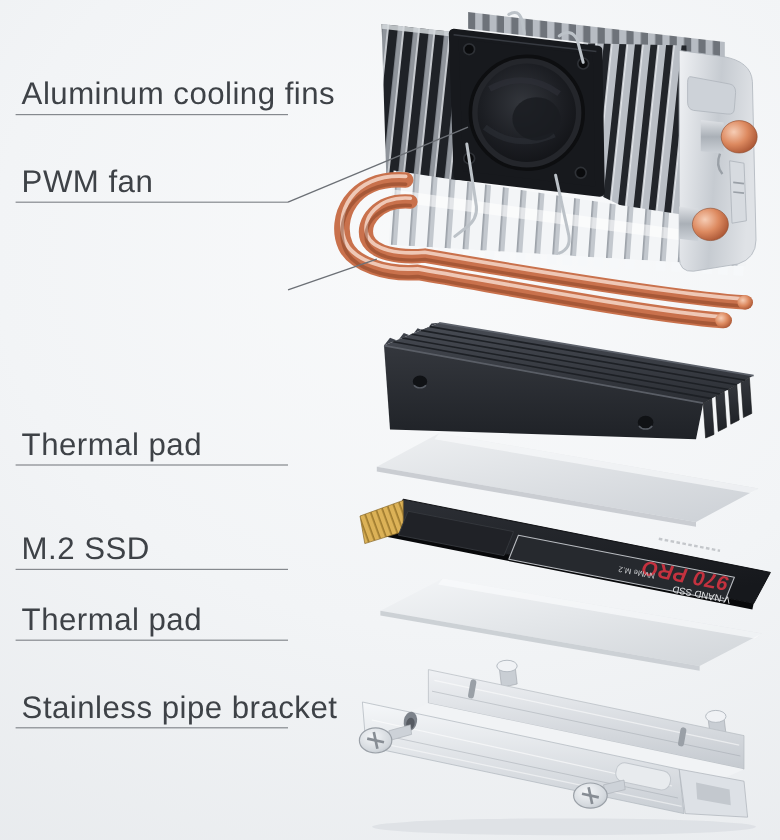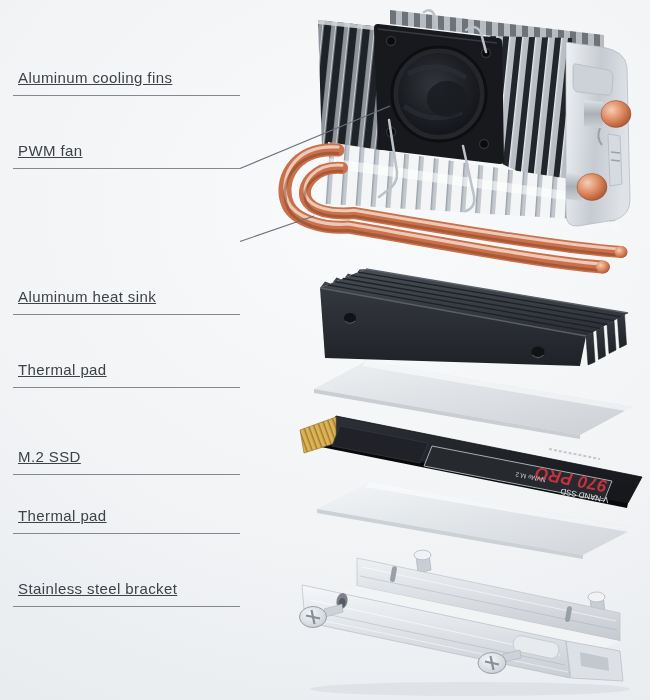--- a/index.html
+++ b/index.html
@@ -5,21 +5,21 @@
   html,body{margin:0;padding:0;background:#e8eaed;}
   .stage{
     position:relative;width:650px;height:700px;overflow:hidden;
     background:radial-gradient(130% 100% at 58% 30%, #f9fafb 0%, #f2f4f6 45%, #e4e7ea 100%);
     font-family:"Liberation Sans","DejaVu Sans",sans-serif;
   }
   .scene{position:absolute;inset:0;width:650px;height:700px;display:block;}
   .label-row{position:absolute;left:13px;width:227px;height:36px;}
   .label-text{
     position:absolute;left:5px;bottom:7px;
-    font-size:15px;line-height:22px;color:#3e4247;letter-spacing:.4px;white-space:nowrap;text-decoration:underline;
+    font-size:26px;line-height:22px;color:#3e4247;letter-spacing:.4px;white-space:nowrap;
   }
   .underline{position:absolute;left:0;bottom:0;width:100%;height:1px;background:#85898e;}
   .svgtxt{font-family:"Liberation Sans","DejaVu Sans",sans-serif;}
 </style>
 </head>
 <body>
 
 <div class="stage">
 
   <svg class="scene" viewBox="0 0 650 700">
@@ -280,34 +280,30 @@
   </svg>
 
   <div class="label-row" style="top:59.5px">
     <span class="label-text">Aluminum cooling fins</span>
     <div class="underline"></div>
   </div>
   <div class="label-row" style="top:132.5px">
     <span class="label-text">PWM fan</span>
     <div class="underline"></div>
   </div>
-  <div class="label-row" style="top:278.5px">
-    <span class="label-text">Aluminum heat sink</span>
-    <div class="underline"></div>
-  </div>
   <div class="label-row" style="top:351.5px">
     <span class="label-text">Thermal pad</span>
     <div class="underline"></div>
   </div>
   <div class="label-row" style="top:439px">
     <span class="label-text">M.2 SSD</span>
     <div class="underline"></div>
   </div>
   <div class="label-row" style="top:498px">
     <span class="label-text">Thermal pad</span>
     <div class="underline"></div>
   </div>
   <div class="label-row" style="top:571px">
-    <span class="label-text">Stainless steel bracket</span>
+    <span class="label-text">Stainless pipe bracket</span>
     <div class="underline"></div>
   </div>
 
 </div>
 
 </body></html>

